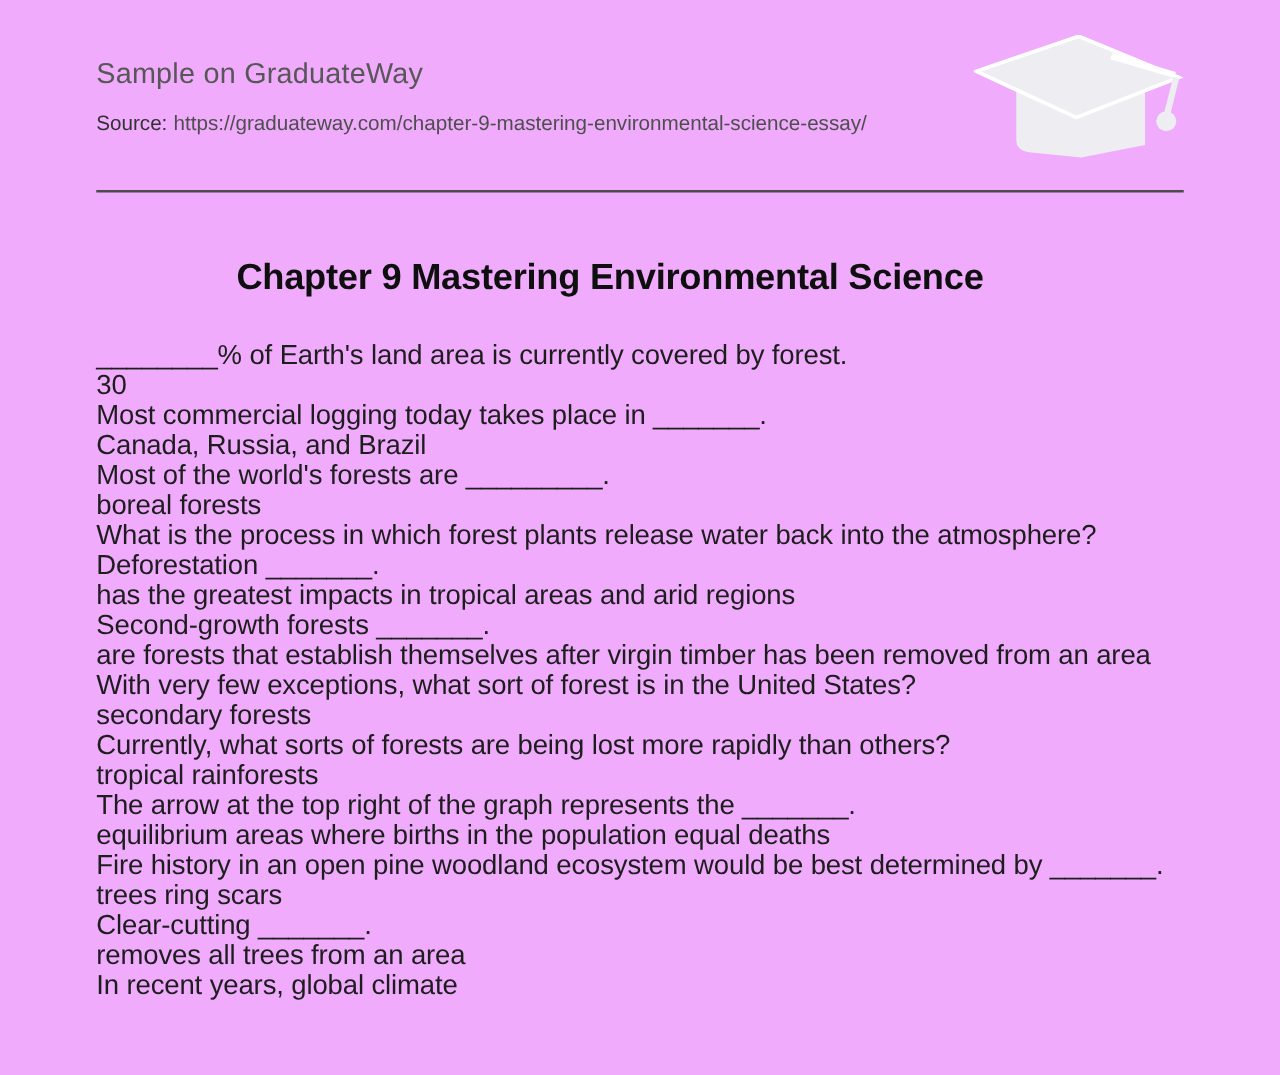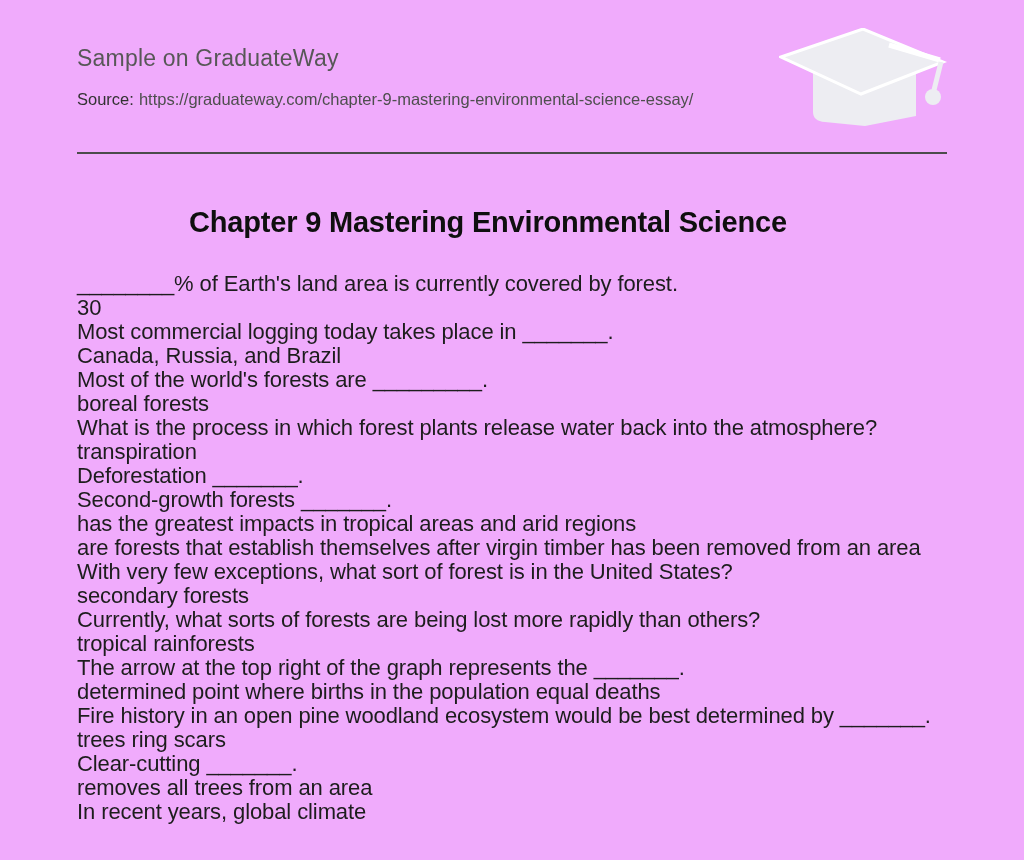--- a/index.html
+++ b/index.html
@@ -104,31 +104,30 @@
   <div class="doc-title">Chapter 9 Mastering Environmental Science</div>
 
   <div class="doc-body">
     <div class="qa-line">________% of Earth's land area is currently covered by forest.</div>
     <div class="qa-line">30</div>
     <div class="qa-line">Most commercial logging today takes place in _______.</div>
     <div class="qa-line">Canada, Russia, and Brazil</div>
     <div class="qa-line">Most of the world's forests are _________.</div>
     <div class="qa-line">boreal forests</div>
     <div class="qa-line">What is the process in which forest plants release water back into the atmosphere?</div>
-    <div class="qa-line">transpiration</div>
     <div class="qa-line">Deforestation _______.</div>
+    <div class="qa-line">has the greatest impacts in tropical areas and arid regions</div>
     <div class="qa-line">Second-growth forests _______.</div>
-    <div class="qa-line">has the greatest impacts in tropical areas and arid regions</div>
     <div class="qa-line">are forests that establish themselves after virgin timber has been removed from an area</div>
     <div class="qa-line">With very few exceptions, what sort of forest is in the United States?</div>
     <div class="qa-line">secondary forests</div>
     <div class="qa-line">Currently, what sorts of forests are being lost more rapidly than others?</div>
     <div class="qa-line">tropical rainforests</div>
     <div class="qa-line">The arrow at the top right of the graph represents the _______.</div>
-    <div class="qa-line">determined point where births in the population equal deaths</div>
+    <div class="qa-line">equilibrium areas where births in the population equal deaths</div>
     <div class="qa-line">Fire history in an open pine woodland ecosystem would be best determined by _______.</div>
     <div class="qa-line">trees ring scars</div>
     <div class="qa-line">Clear-cutting _______.</div>
     <div class="qa-line">removes all trees from an area</div>
     <div class="qa-line">In recent years, global climate</div>
   </div>
 
 </div>
 
 </body></html>

